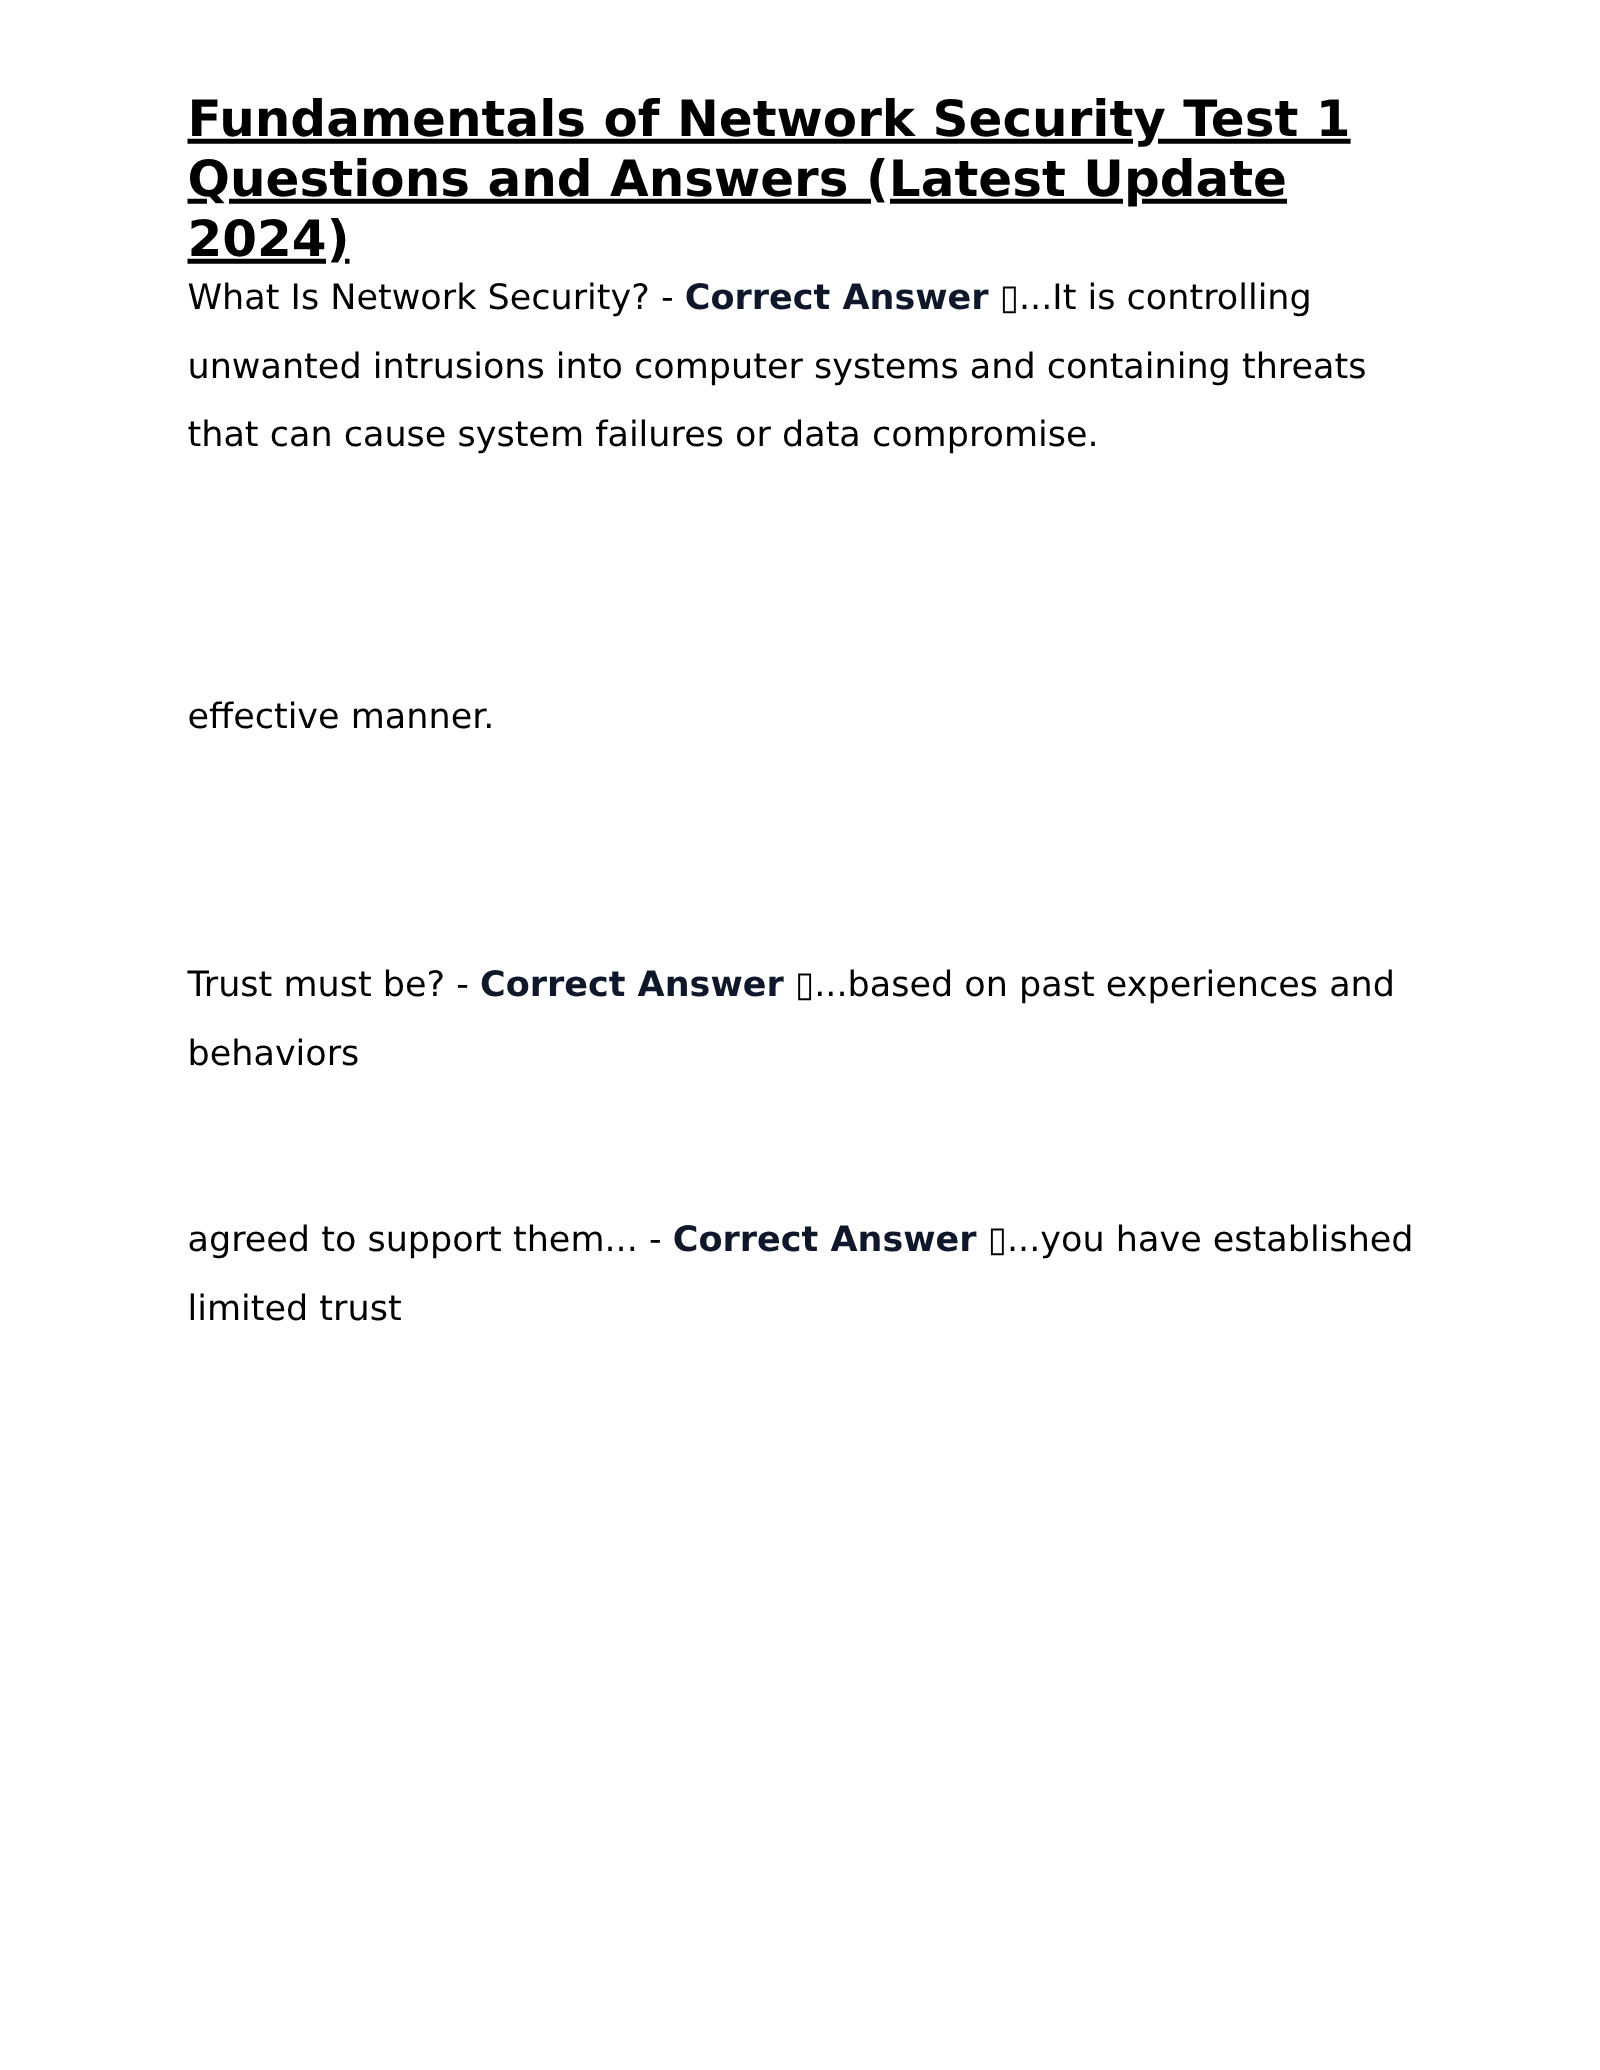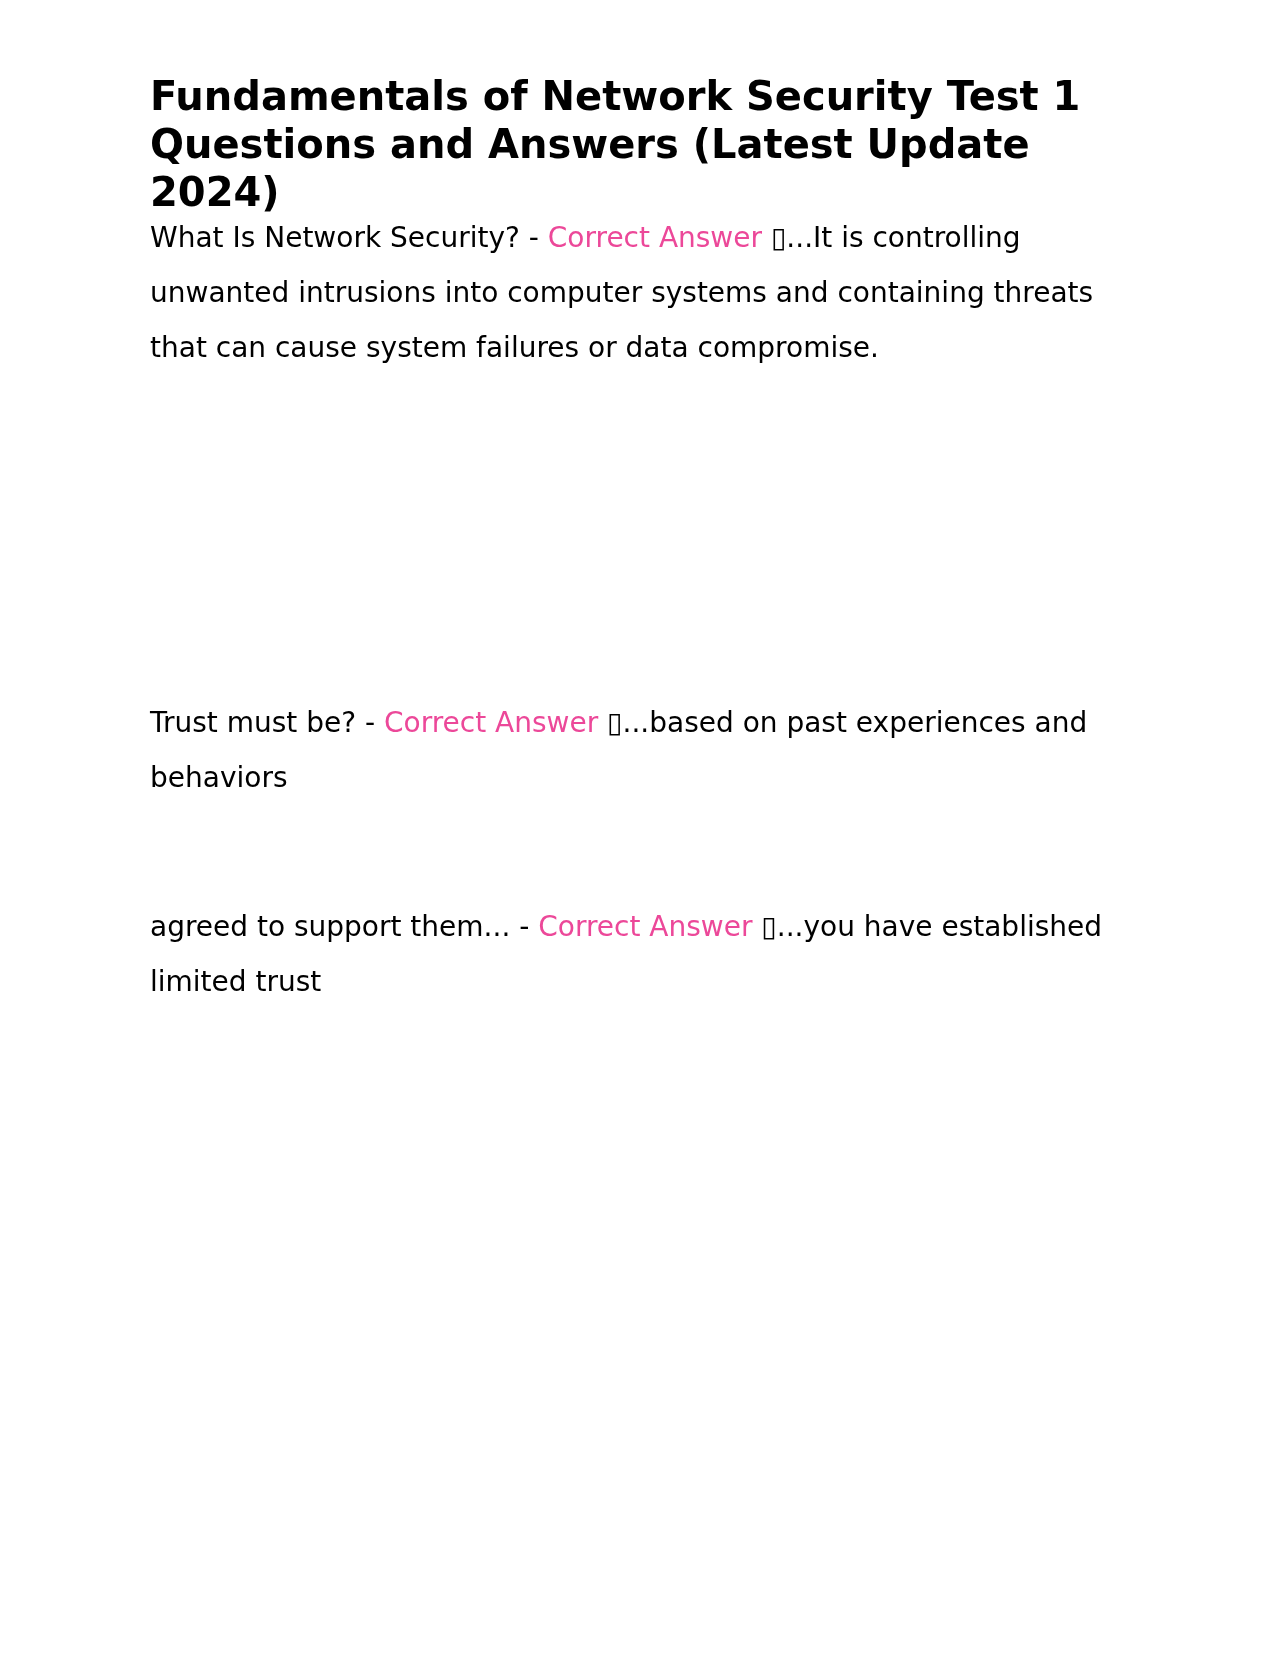--- a/index.html
+++ b/index.html
@@ -1,36 +1,37 @@
 <!DOCTYPE html>
 <html><head>
   <meta charset="utf-8">
   <style>
     html, body { margin: 0; padding: 0; background: #ffffff; }
     body { width: 1280px; height: 1656px; position: relative; overflow: hidden;
            font-family: "DejaVu Sans", sans-serif; color: #000; }
     .page { position: absolute; left: 150px; top: 72px; width: 990px; }
-    h1 { margin: 0; font-size: 40px; font-weight: bold; line-height: 48px; }
+    h1 { margin: 0; font-size: 40px; font-weight: bold; line-height: 48px; text-decoration: underline; }
     .qa { font-size: 28px; line-height: 55px; margin: 0; }
-    .ca { color: #ec4899; font-weight: normal; }
+    .ca { color: #0f172a; font-weight: bold; }
     .gap-lg { height: 80px; }
   </style>
 </head>
 <body>
 
 <div class="page">
   <h1>Fundamentals of Network Security Test 1 Questions and Answers (Latest Update 2024)</h1>
 
   <p class="qa" style="margin-top:-6px;">
     <span>What Is Network Security? - </span><span class="ca">Correct Answer</span> <span>▯</span><span>...It is controlling unwanted intrusions into computer systems and containing threats that can cause system failures or data compromise.</span>
   </p>
   <div class="gap-lg"></div>
 
   <div class="gap-lg"></div>
 
+  <p class="qa" style="margin-top:10px;">effective manner.</p>
   <div class="gap-lg"></div>
 
   <div class="gap-lg"></div>
 
   <p class="qa">
     <span>Trust must be? - </span><span class="ca">Correct Answer</span> <span>▯</span><span>...based on past experiences and behaviors</span>
   </p>
   <div class="gap-lg"></div>
 
   <p class="qa" style="margin-top:14px;">

